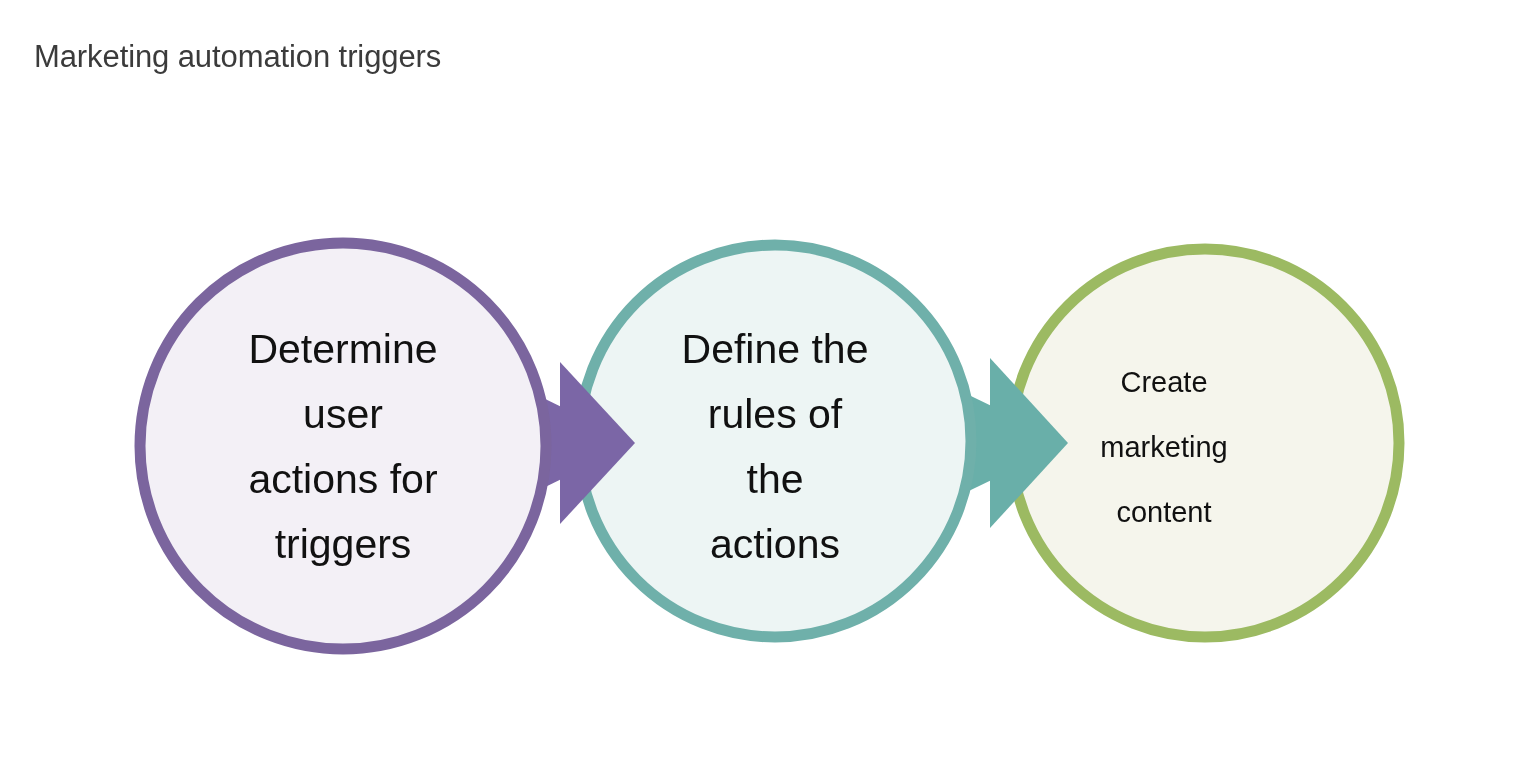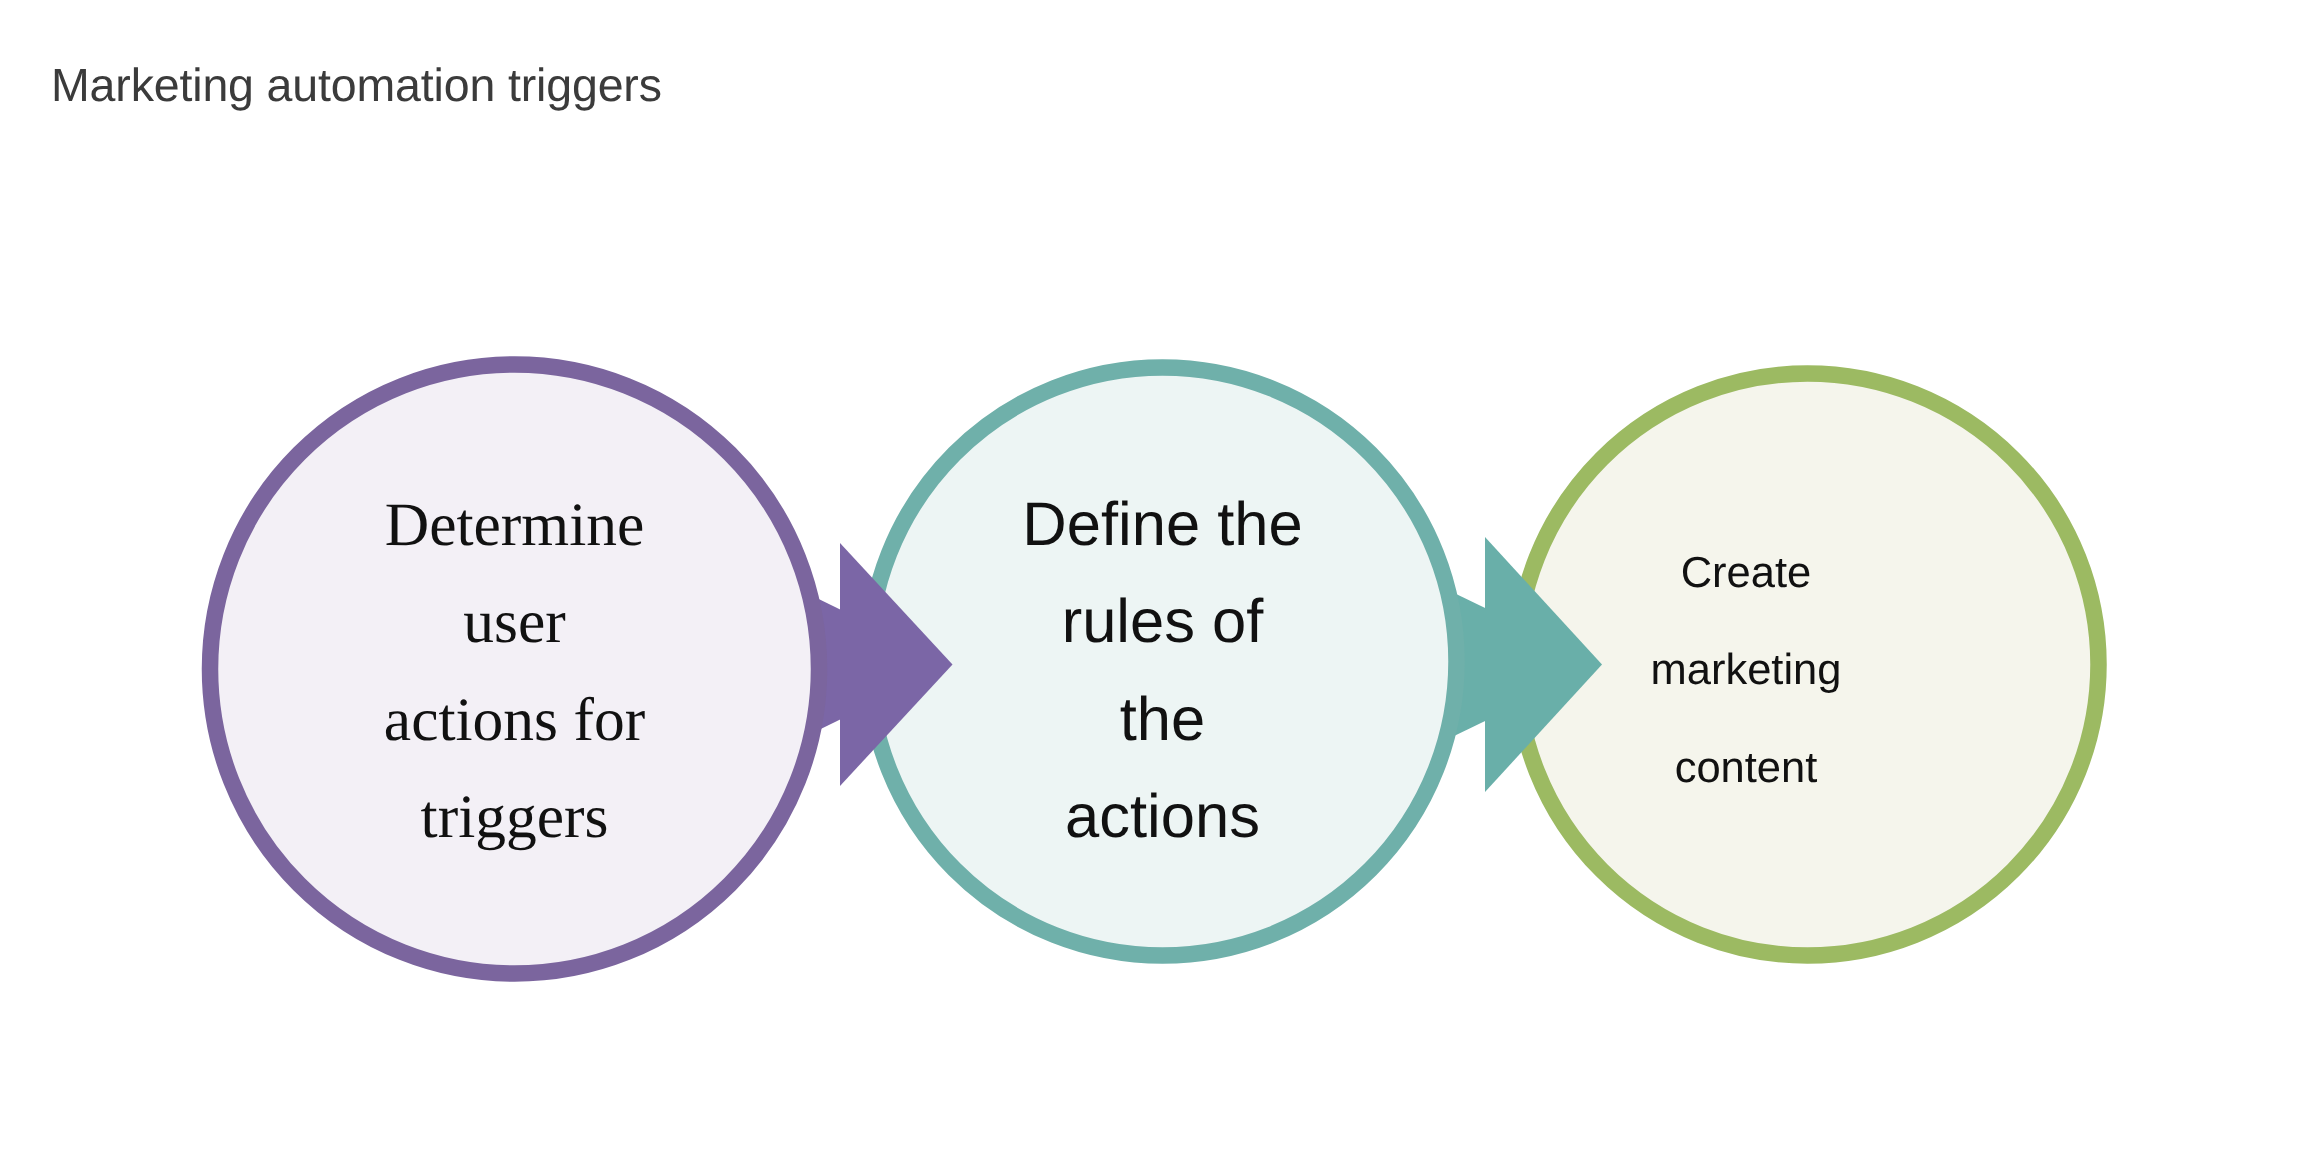--- a/index.html
+++ b/index.html
@@ -55,21 +55,20 @@
     font-weight: 400;
     white-space: pre-line;
     pointer-events: none;
   }
   #step-label-1 {
     left: 183px;
     top: 167px;
     width: 320px;
     font-size: 41px;
     line-height: 65px;
-    font-family: Liberation Serif, serif;
   }
   #step-label-2 {
     left: 620px;
     top: 167px;
     width: 310px;
     font-size: 41px;
     line-height: 65px;
   }
   #step-label-3 {
     left: 1014px;

